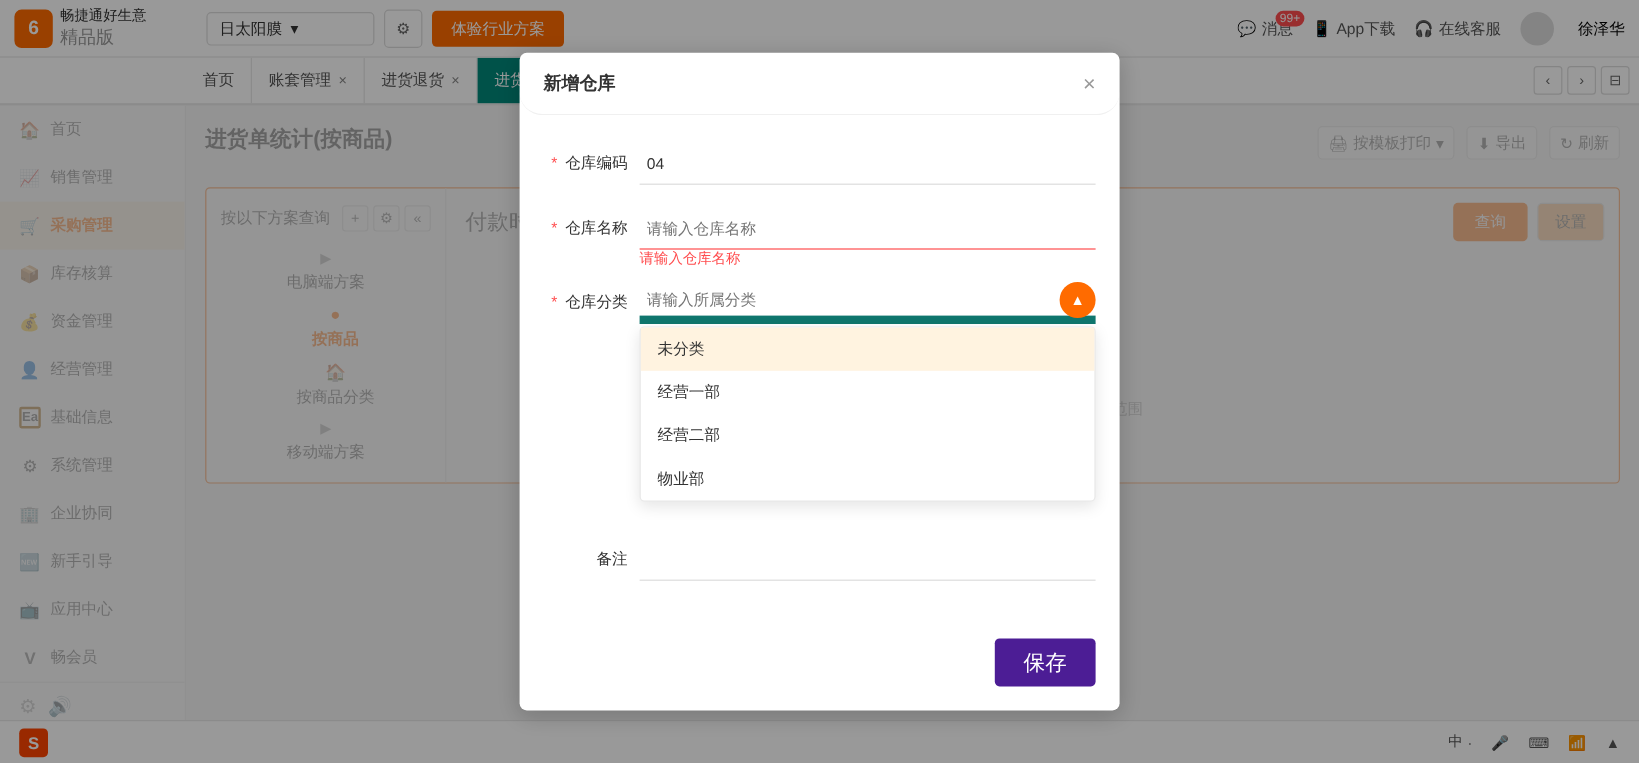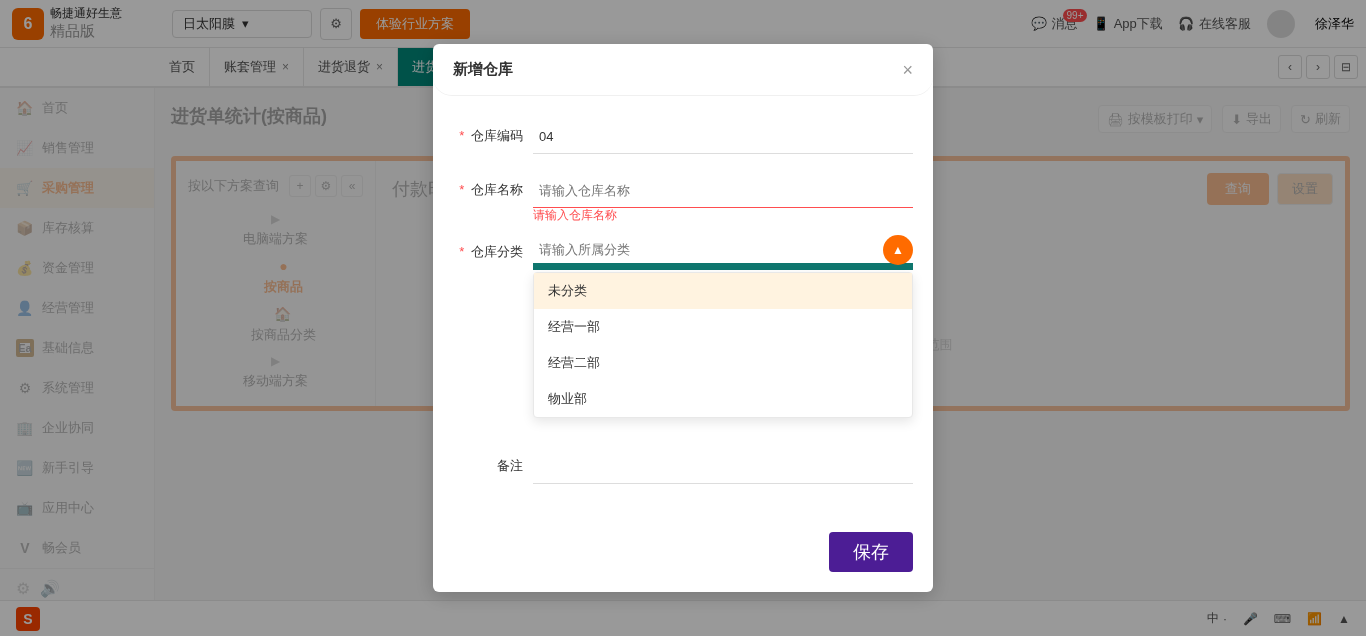--- a/index.html
+++ b/index.html
@@ -428,21 +428,21 @@
       cursor: pointer;
       font-size: 18px;
     }
 
     
     .content-body {
       display: flex;
       gap: 4px;
       background: white;
       border-radius: 4px;
-      border: 5px solid #f97316;
+      border: 1px solid #f97316;
     }
     .main-content {
       flex: 1;
       padding: 12px;
     }
     .search-row {
       display: flex;
       align-items: center;
       gap: 10px;
       margin-bottom: 10px;
@@ -606,21 +606,21 @@
     </div>
     <div class="sidebar-item">
       <span class="sidebar-icon">💰</span>
       <span>资金管理</span>
     </div>
     <div class="sidebar-item">
       <span class="sidebar-icon">👤</span>
       <span>经营管理</span>
     </div>
     <div class="sidebar-item">
-      <span class="sidebar-icon" style="font-size:11px;font-weight:bold;border:4px solid #a16207;border-radius:2px;padding:0 2px;">Ea</span>
+      <span class="sidebar-icon" style="font-size:11px;font-weight:bold;border:2px solid #a16207;border-radius:2px;padding:0 2px;">Ea</span>
       <span>基础信息</span>
     </div>
     <div class="sidebar-item">
       <span class="sidebar-icon">⚙</span>
       <span>系统管理</span>
     </div>
     <div class="sidebar-item">
       <span class="sidebar-icon">🏢</span>
       <span>企业协同</span>
     </div>

